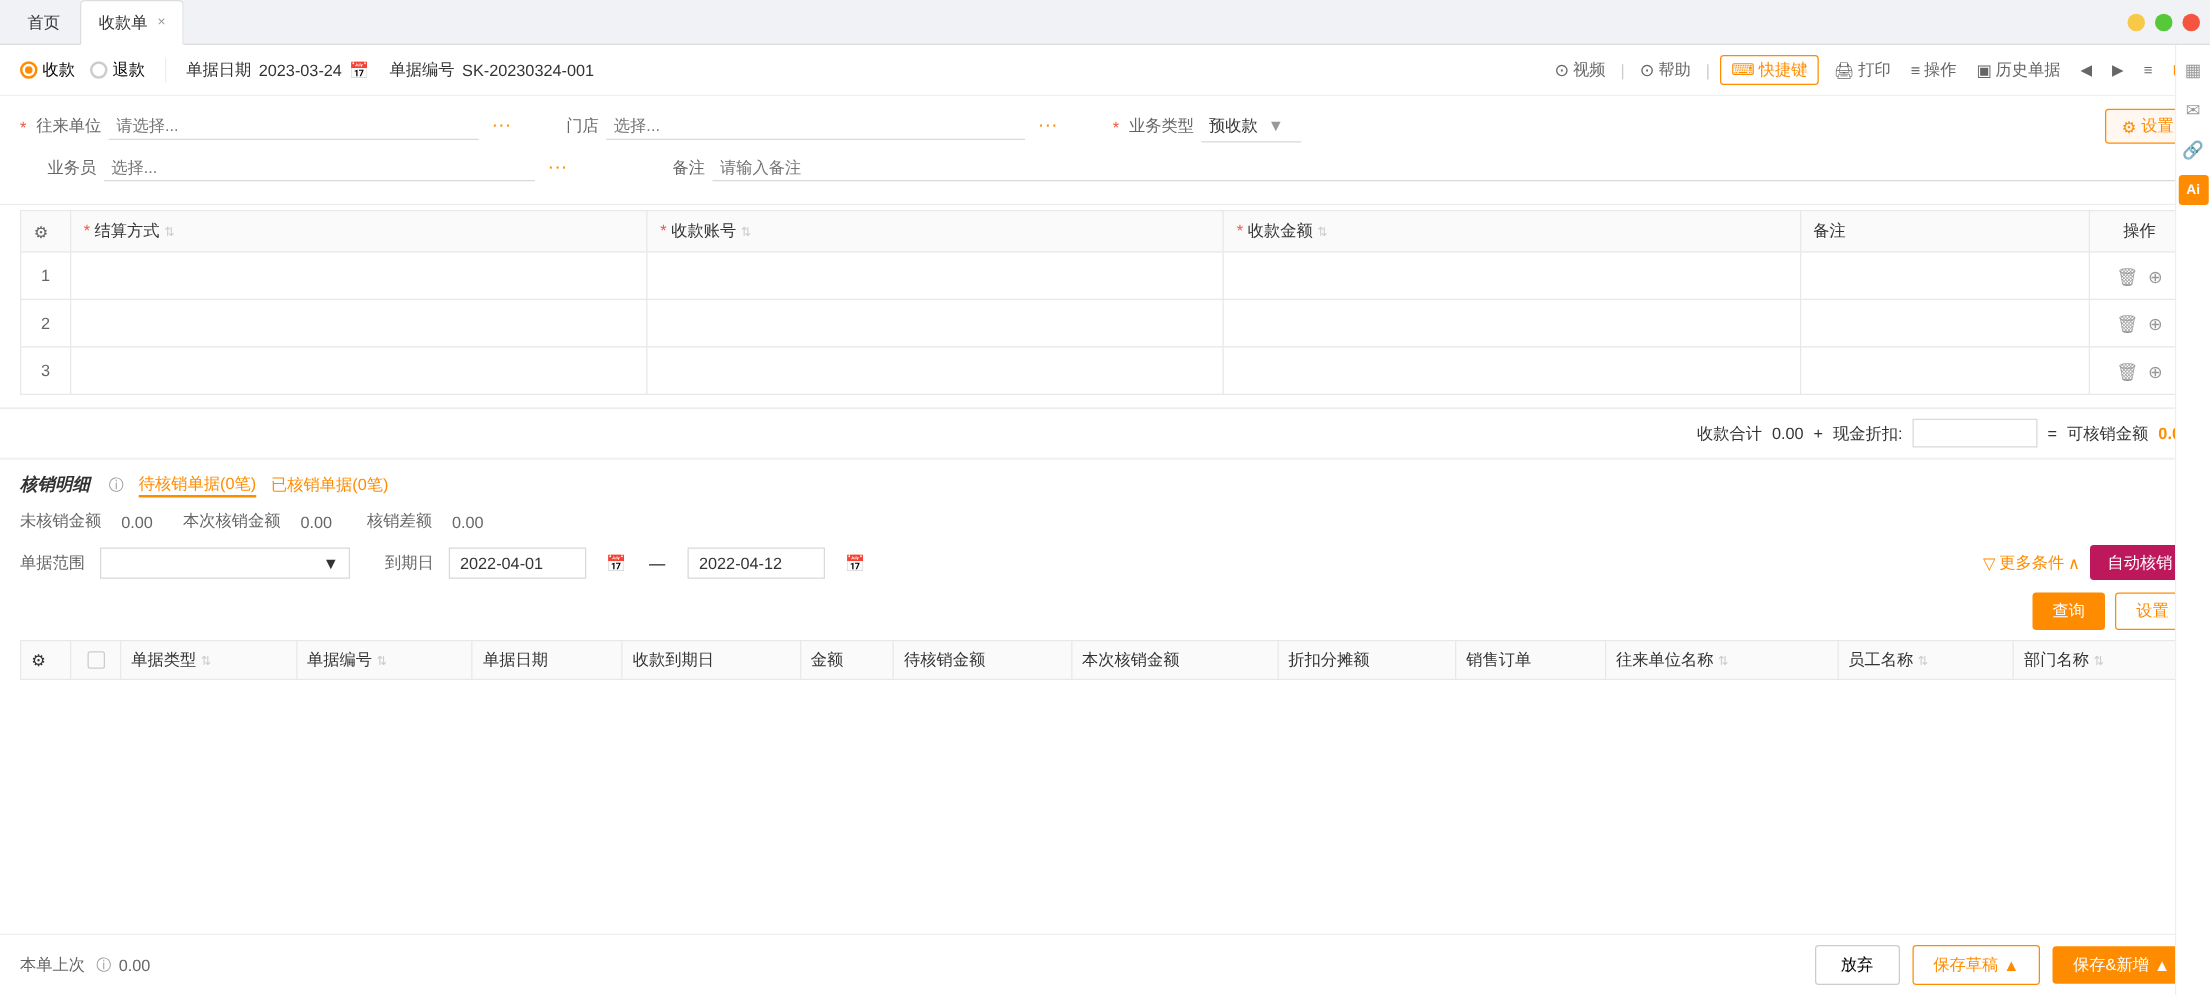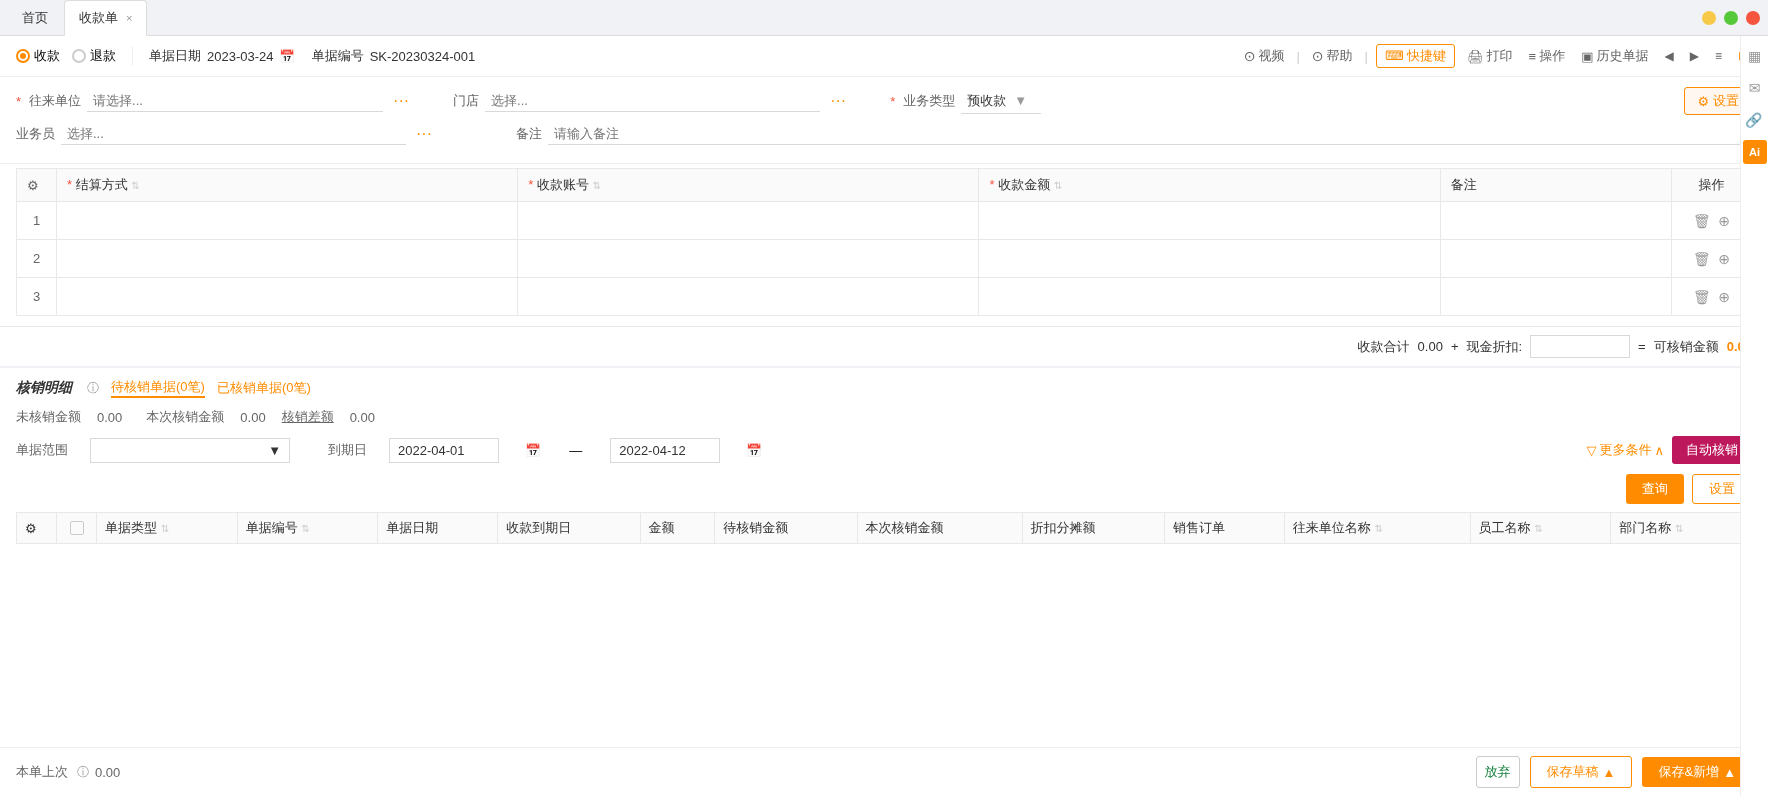--- a/index.html
+++ b/index.html
@@ -125,21 +125,21 @@
       flex: 1;
     }
     .verify-header { display: flex; align-items: center; gap: 12px; margin-bottom: 10px; }
     .verify-title { font-size: 14px; font-weight: bold; color: #333; font-style: italic; }
     .verify-tab {
       color: #ff8c00; cursor: pointer; font-size: 13px;
       display: flex; align-items: center; gap: 3px;
     }
     .verify-tab.active { border-bottom: 2px solid #ff8c00; }
     .verify-stats { display: flex; align-items: center; gap: 16px; margin-bottom: 10px; color: #666; font-size: 13px; }
-    .verify-filter-row { display: flex; align-items: center; gap: 22px; margin-bottom: 10px; }
+    .verify-filter-row { display: flex; align-items: center; gap: 12px; margin-bottom: 10px; }
     .verify-more-filter { margin-left: auto; display: flex; align-items: center; gap: 8px; }
     .filter-label { color: #666; white-space: nowrap; }
     .filter-select {
       border: 1px solid #d9d9d9; padding: 4px 8px; min-width: 120px;
       color: #333; background: #fff; cursor: pointer; outline: none;
       display: flex; align-items: center; justify-content: space-between;
     }
     .filter-date-input {
       border: 1px solid #d9d9d9; padding: 4px 8px; width: 110px;
       outline: none; color: #333;
@@ -166,22 +166,22 @@
     }
 
     
     .footer {
       display: flex; align-items: center; justify-content: flex-end;
       padding: 8px 16px; background: #fff; border-top: 1px solid #eee;
       gap: 10px; flex-shrink: 0;
     }
     .footer-left { margin-right: auto; display: flex; align-items: center; gap: 6px; color: #666; }
     .discard-btn {
-      background: #fff; border: 1px solid #ccc; color: #15803d;
-      padding: 6px 8px; border-radius: 3px; cursor: pointer; font-size: 13px;
+      background: #fff; border: 1px solid #ccc; color: #000000;
+      padding: 6px 20px; border-radius: 3px; cursor: pointer; font-size: 13px;
     }
     .save-draft-btn {
       background: #fff; border: 1px solid #ff8c00; color: #ff8c00;
       padding: 6px 16px; border-radius: 3px; cursor: pointer; font-size: 13px;
       display: flex; align-items: center; gap: 4px;
     }
     .save-new-btn {
       background: #ff8c00; color: #fff; border: none;
       padding: 6px 16px; border-radius: 3px; cursor: pointer; font-size: 13px;
       display: flex; align-items: center; gap: 4px;
@@ -305,21 +305,21 @@
           <span style="margin-left:4px; color:#999;">▼</span>
         </div>
       </div>
       <div style="flex: 1;"></div>
       <button class="settings-btn">
         <span>⚙</span>
         <span>设置</span>
       </button>
     </div>
     <div class="form-row">
-      <div class="form-field" style="max-width: 420px;">
+      <div class="form-field" style="max-width: 420px; margin-left: 22px;">
         <span class="form-field-label">业务员</span>
         <input class="form-input" type="text" placeholder="选择..." style="">
         <span class="more-btn">···</span>
       </div>
       <div style="width: 40px;"></div>
       <div style="width: 40px;"></div>
       <div class="form-field" style="flex: 1;">
         <span class="form-field-label">备注</span>
         <input class="form-input" type="text" placeholder="请输入备注" style="">
       </div>
@@ -414,21 +414,21 @@
       </span>
       <span class="verify-tab">
         <span>已核销单据(0笔)</span>
       </span>
     </div>
     <div class="verify-stats">
       <span>未核销金额</span>
       <span>0.00</span>
       <span style="margin-left: 8px;">本次核销金额</span>
       <span>0.00</span>
-      <span style="margin-left: 0; text-decoration: underline;">核销差额</span>
+      <span style="margin-left: 12px;">核销差额</span>
       <span>0.00</span>
     </div>
     <div class="verify-filter-row">
       <span class="filter-label">单据范围</span>
       <div class="filter-select" style="width: 200px; border: 1px solid #d9d9d9; padding: 4px 8px; display:flex; align-items:center; justify-content:space-between;">
         <span></span>
         <span>▼</span>
       </div>
       <span class="filter-label" style="margin-left: 16px;">到期日</span>
       <input class="filter-date-input" type="text" value="2022-04-01" style="">

